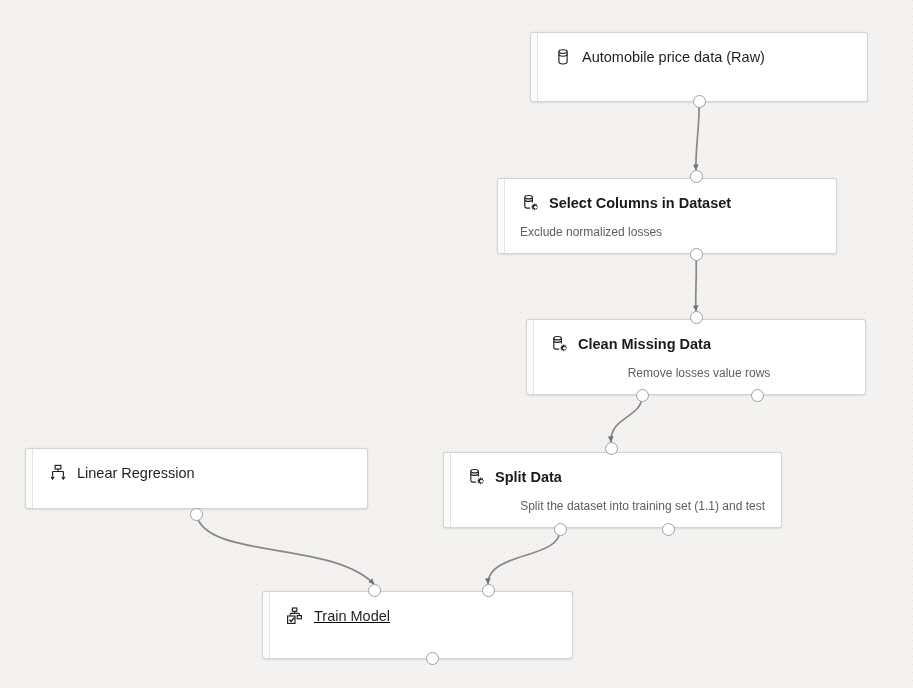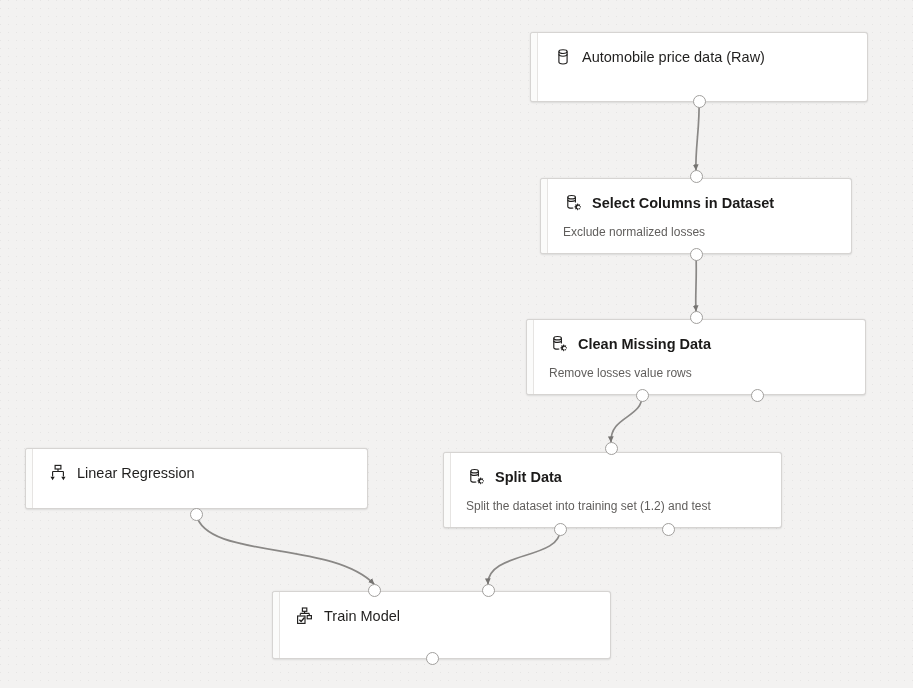--- a/index.html
+++ b/index.html
@@ -137,81 +137,81 @@
     <g fill="none" stroke="#201f1e" stroke-width="1.15">
       <ellipse cx="10" cy="4.6" rx="4.1" ry="1.85"></ellipse>
       <path d="M5.9 4.6 V 15.1 C 5.9 16.15, 7.73 17, 10 17 C 12.27 17, 14.1 16.15, 14.1 15.1 V 4.6"></path>
       <path d="M5.9 7.3 C 5.9 8.35, 7.73 9.2, 10 9.2 C 12.27 9.2, 14.1 8.35, 14.1 7.3"></path>
     </g>
   </svg>
             <span class="title">Automobile price data (Raw)</span>
           </div>
         </div>
       </div>
-      <div class="node bold-title" style="left: 540px; top: 178px; width: 312px; height: 76px;">
+      <div class="node bold-title" style="left: 497px; top: 178px; width: 340px; height: 76px;">
         <div class="accent"></div>
         <div class="body">
           <div class="titlerow">
             <svg viewBox="0 0 20 20" xmlns="http://www.w3.org/2000/svg" class="icon">
     <g fill="none" stroke="#201f1e" stroke-width="1.15">
       <ellipse cx="8.6" cy="4.2" rx="3.8" ry="1.7"></ellipse>
       <path d="M4.8 4.2 V 13.4 C 4.8 14.35, 6.5 15.1, 8.6 15.1 C 9.2 15.1, 9.78 15.05, 10.3 14.95"></path>
       <path d="M12.4 4.2 V 9.4"></path>
       <path d="M4.8 6.7 C 4.8 7.65, 6.5 8.4, 8.6 8.4 C 10.05 8.4, 11.32 8.05, 12 7.5"></path>
     </g>
     <g fill="#201f1e">
       <path d="M14.55 10.2 l0.95 0 0.2 1.0 0.75 0.38 0.88 -0.5 0.67 0.67 -0.5 0.88 0.38 0.75 1.0 0.2 0 0.95 -1.0 0.2 -0.38 0.75 0.5 0.88 -0.67 0.67 -0.88 -0.5 -0.75 0.38 -0.2 1.0 -0.95 0 -0.2 -1.0 -0.75 -0.38 -0.88 0.5 -0.67 -0.67 0.5 -0.88 -0.38 -0.75 -1.0 -0.2 0 -0.95 1.0 -0.2 0.38 -0.75 -0.5 -0.88 0.67 -0.67 0.88 0.5 0.75 -0.38 z" transform="translate(-0.3,0.1) scale(0.86) translate(2.4,1.9)"></path>
     </g>
     <circle cx="15.5" cy="14.3" r="1.45" fill="#ffffff"></circle>
   </svg>
             <span class="title">Select Columns in Dataset</span>
           </div>
           <div class="subtitle">Exclude normalized losses</div>
         </div>
       </div>
-      <div class="node bold-title" style="left: 526px; top: 319px; width: 340px; height: 76px;">
+      <div class="node bold-title" style="left: 526px; top: 319px; width: 340px; height: 76px; text-align: center;">
         <div class="accent"></div>
         <div class="body">
           <div class="titlerow">
             <svg viewBox="0 0 20 20" xmlns="http://www.w3.org/2000/svg" class="icon">
     <g fill="none" stroke="#201f1e" stroke-width="1.15">
       <ellipse cx="8.6" cy="4.2" rx="3.8" ry="1.7"></ellipse>
       <path d="M4.8 4.2 V 13.4 C 4.8 14.35, 6.5 15.1, 8.6 15.1 C 9.2 15.1, 9.78 15.05, 10.3 14.95"></path>
       <path d="M12.4 4.2 V 9.4"></path>
       <path d="M4.8 6.7 C 4.8 7.65, 6.5 8.4, 8.6 8.4 C 10.05 8.4, 11.32 8.05, 12 7.5"></path>
     </g>
     <g fill="#201f1e">
       <path d="M14.55 10.2 l0.95 0 0.2 1.0 0.75 0.38 0.88 -0.5 0.67 0.67 -0.5 0.88 0.38 0.75 1.0 0.2 0 0.95 -1.0 0.2 -0.38 0.75 0.5 0.88 -0.67 0.67 -0.88 -0.5 -0.75 0.38 -0.2 1.0 -0.95 0 -0.2 -1.0 -0.75 -0.38 -0.88 0.5 -0.67 -0.67 0.5 -0.88 -0.38 -0.75 -1.0 -0.2 0 -0.95 1.0 -0.2 0.38 -0.75 -0.5 -0.88 0.67 -0.67 0.88 0.5 0.75 -0.38 z" transform="translate(-0.3,0.1) scale(0.86) translate(2.4,1.9)"></path>
     </g>
     <circle cx="15.5" cy="14.3" r="1.45" fill="#ffffff"></circle>
   </svg>
             <span class="title">Clean Missing Data</span>
           </div>
           <div class="subtitle">Remove losses value rows</div>
         </div>
       </div>
-      <div class="node bold-title" style="left: 443px; top: 452px; width: 339px; height: 76px;">
+      <div class="node bold-title" style="left: 443px; top: 452px; width: 339px; height: 76px; text-align: right;">
         <div class="accent"></div>
         <div class="body">
           <div class="titlerow">
             <svg viewBox="0 0 20 20" xmlns="http://www.w3.org/2000/svg" class="icon">
     <g fill="none" stroke="#201f1e" stroke-width="1.15">
       <ellipse cx="8.6" cy="4.2" rx="3.8" ry="1.7"></ellipse>
       <path d="M4.8 4.2 V 13.4 C 4.8 14.35, 6.5 15.1, 8.6 15.1 C 9.2 15.1, 9.78 15.05, 10.3 14.95"></path>
       <path d="M12.4 4.2 V 9.4"></path>
       <path d="M4.8 6.7 C 4.8 7.65, 6.5 8.4, 8.6 8.4 C 10.05 8.4, 11.32 8.05, 12 7.5"></path>
     </g>
     <g fill="#201f1e">
       <path d="M14.55 10.2 l0.95 0 0.2 1.0 0.75 0.38 0.88 -0.5 0.67 0.67 -0.5 0.88 0.38 0.75 1.0 0.2 0 0.95 -1.0 0.2 -0.38 0.75 0.5 0.88 -0.67 0.67 -0.88 -0.5 -0.75 0.38 -0.2 1.0 -0.95 0 -0.2 -1.0 -0.75 -0.38 -0.88 0.5 -0.67 -0.67 0.5 -0.88 -0.38 -0.75 -1.0 -0.2 0 -0.95 1.0 -0.2 0.38 -0.75 -0.5 -0.88 0.67 -0.67 0.88 0.5 0.75 -0.38 z" transform="translate(-0.3,0.1) scale(0.86) translate(2.4,1.9)"></path>
     </g>
     <circle cx="15.5" cy="14.3" r="1.45" fill="#ffffff"></circle>
   </svg>
             <span class="title">Split Data</span>
           </div>
-          <div class="subtitle">Split the dataset into training set (1.2) and test</div>
+          <div class="subtitle">Split the dataset into training set (1.1) and test</div>
         </div>
       </div>
       <div class="node" style="left: 25px; top: 448px; width: 343px; height: 61px;">
         <div class="accent"></div>
         <div class="body">
           <div class="titlerow">
             <svg viewBox="0 0 20 20" xmlns="http://www.w3.org/2000/svg" class="icon">
     <g fill="none" stroke="#201f1e" stroke-width="1.15">
       <rect x="7.1" y="2.4" width="5.8" height="3.6"></rect>
       <path d="M10 6.0 V 8.5"></path>
@@ -221,21 +221,21 @@
     </g>
     <g fill="#201f1e">
       <path d="M4.6 17.2 l -2.1 -3.5 l 4.2 0 z"></path>
       <path d="M15.4 17.2 l -2.1 -3.5 l 4.2 0 z"></path>
     </g>
   </svg>
             <span class="title">Linear Regression</span>
           </div>
         </div>
       </div>
-      <div class="node" style="left: 272px; top: 591px; width: 339px; height: 68px;">
+      <div class="node" style="left: 262px; top: 591px; width: 311px; height: 68px; text-decoration: underline;">
         <div class="accent"></div>
         <div class="body">
           <div class="titlerow">
             <svg viewBox="0 0 20 20" xmlns="http://www.w3.org/2000/svg" class="icon">
     <g fill="none" stroke="#201f1e" stroke-width="1.15">
       <rect x="7.4" y="2.0" width="4.4" height="3.3"></rect>
       <path d="M9.6 5.3 V 7.4"></path>
       <path d="M5.3 7.4 H 14.3"></path>
       <path d="M5.3 7.4 V 9.6"></path>
       <path d="M14.3 7.4 V 9.6"></path>

